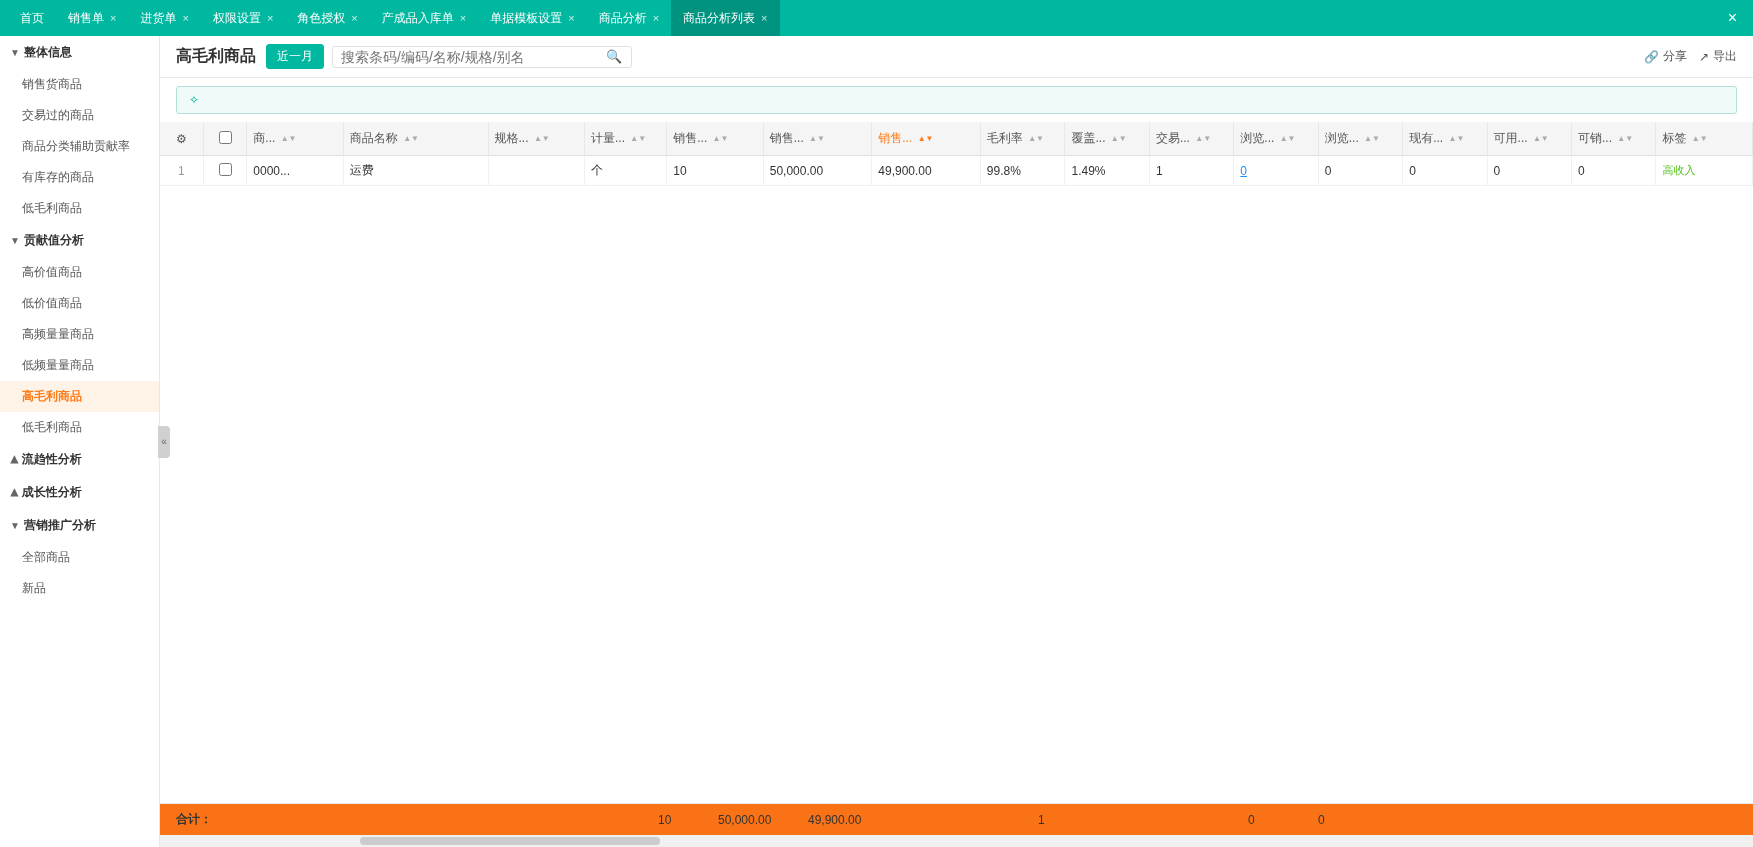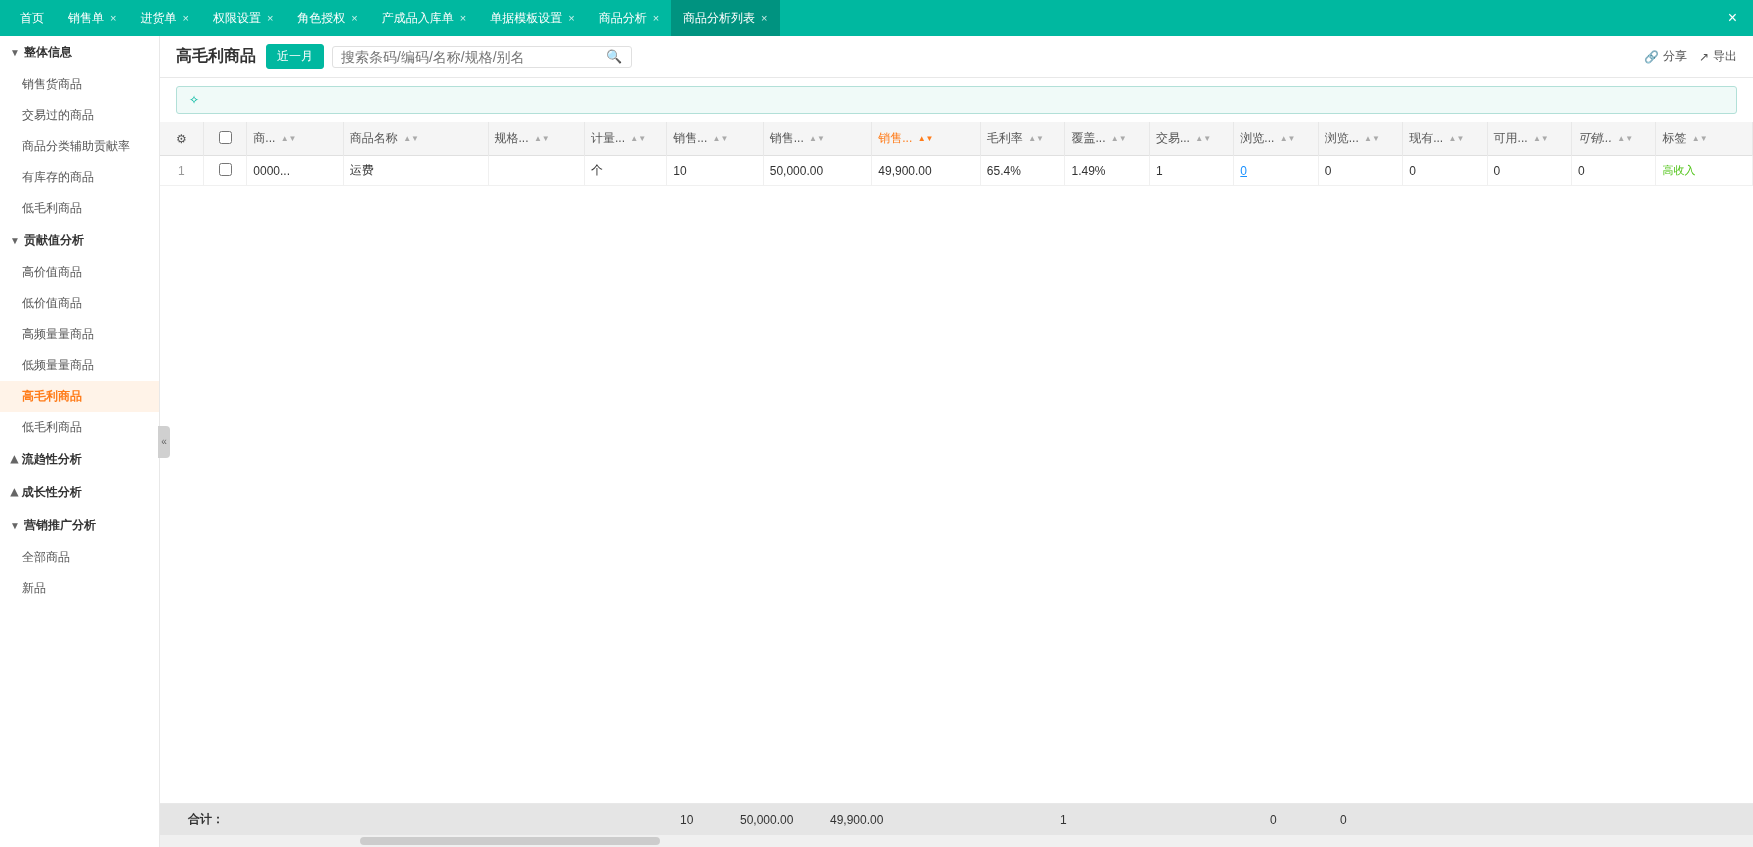--- a/index.html
+++ b/index.html
@@ -210,29 +210,29 @@
       border-bottom: 1px solid #f0f0f0;
       border-right: 1px solid #f0f0f0;
       color: #333;
       white-space: nowrap;
     }
     .tag-high { color: #52c41a; font-size: 11px; }
     .link-val { color: #1890ff; cursor: pointer; text-decoration: underline; }
 
     
     .footer-summary {
-      background: #e5e5e5;
+      background: #f97316;
       border-top: 1px solid #e8e8e8;
-      padding: 7px 28px;
+      padding: 7px 16px;
       display: flex;
       align-items: center;
       flex-shrink: 0;
       font-size: 12px;
       color: #333;
-      gap: 14px;
+      gap: 4px;
     }
     .footer-label {
       width: 120px;
       font-weight: bold;
     }
     .footer-cells {
       display: flex;
       flex: 1;
     }
 
@@ -489,21 +489,21 @@
               <span class="col-sort">▲▼</span>
             </th>
             <th style="width:70px;">
               <span>现有...</span>
               <span class="col-sort">▲▼</span>
             </th>
             <th style="width:70px;">
               <span>可用...</span>
               <span class="col-sort">▲▼</span>
             </th>
-            <th style="width:70px;font-style:italic;">
+            <th style="width:70px;">
               <span>可销...</span>
               <span class="col-sort">▲▼</span>
             </th>
             <th style="width:80px;">
               <span>标签</span>
               <span class="col-sort">▲▼</span>
             </th>
           </tr>
         </thead>
         <tbody>
@@ -529,21 +529,21 @@
             <td>
               <span>10</span>
             </td>
             <td>
               <span>50,000.00</span>
             </td>
             <td>
               <span>49,900.00</span>
             </td>
             <td>
-              <span>65.4%</span>
+              <span>99.8%</span>
             </td>
             <td>
               <span>1.49%</span>
             </td>
             <td>
               <span>1</span>
             </td>
             <td>
               <span class="link-val">0</span>
             </td>

